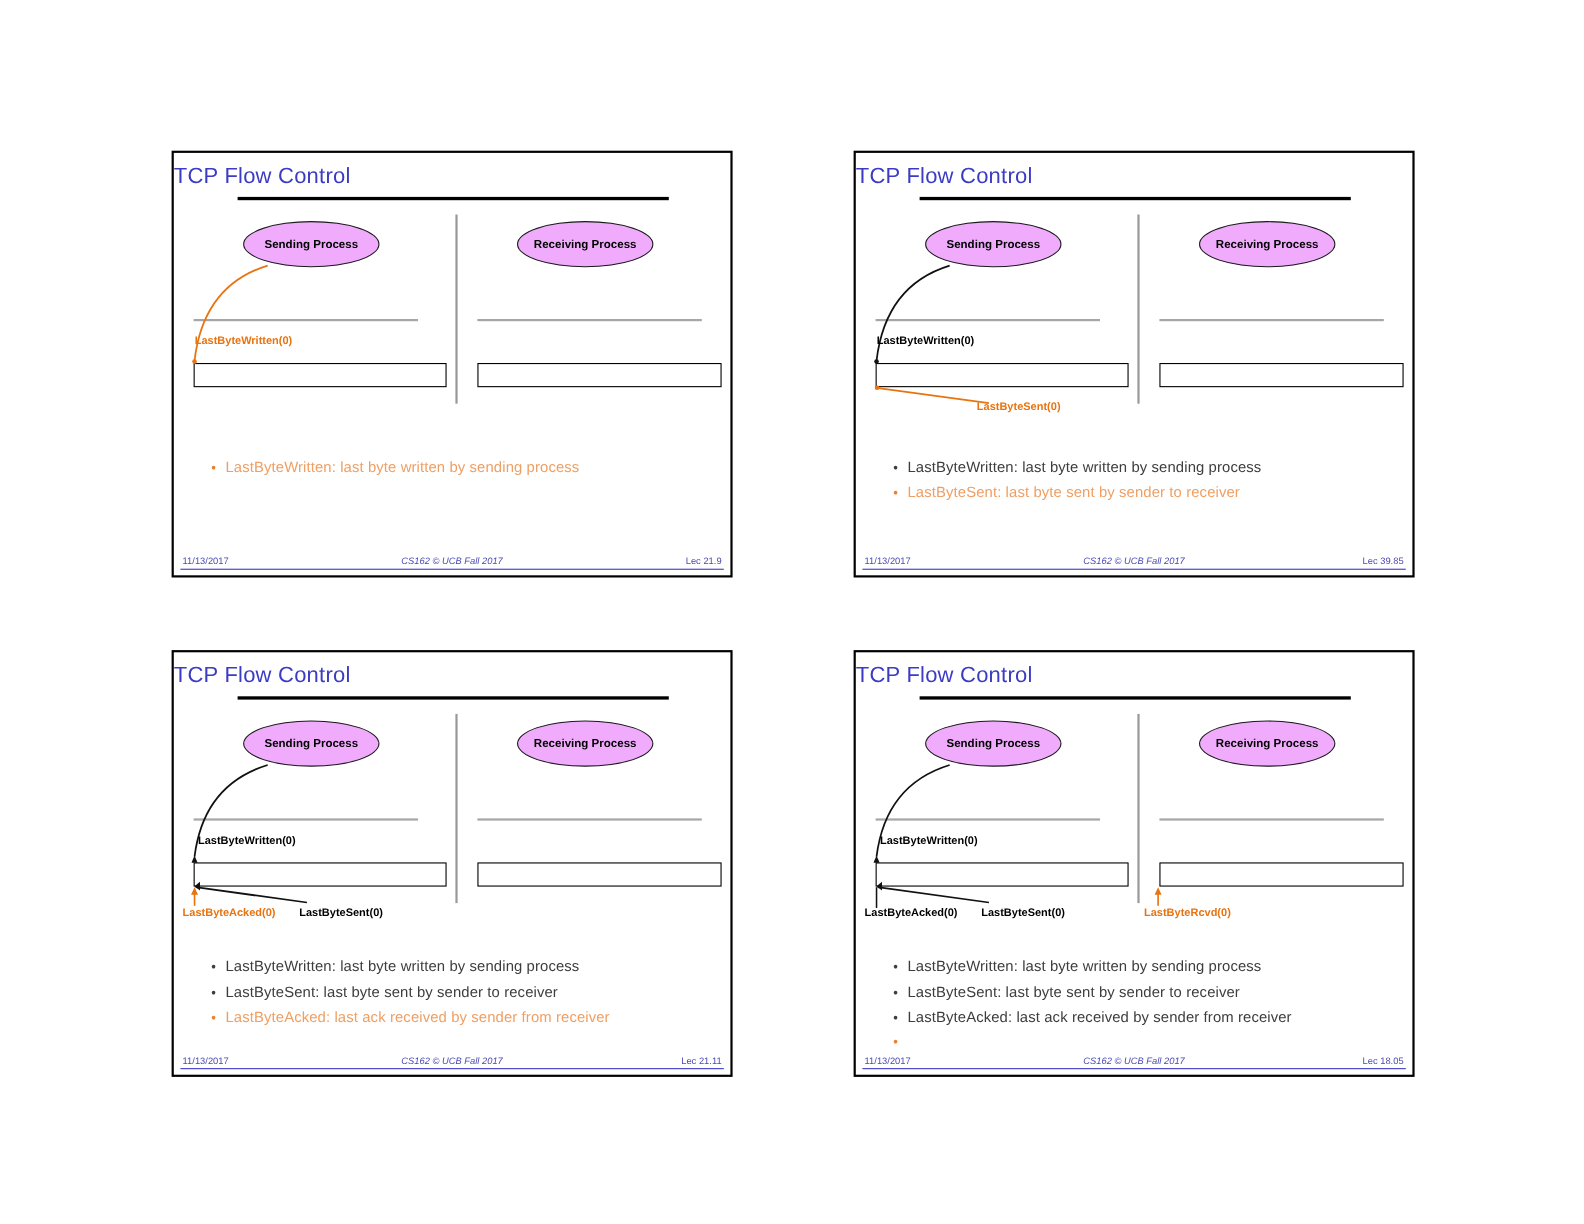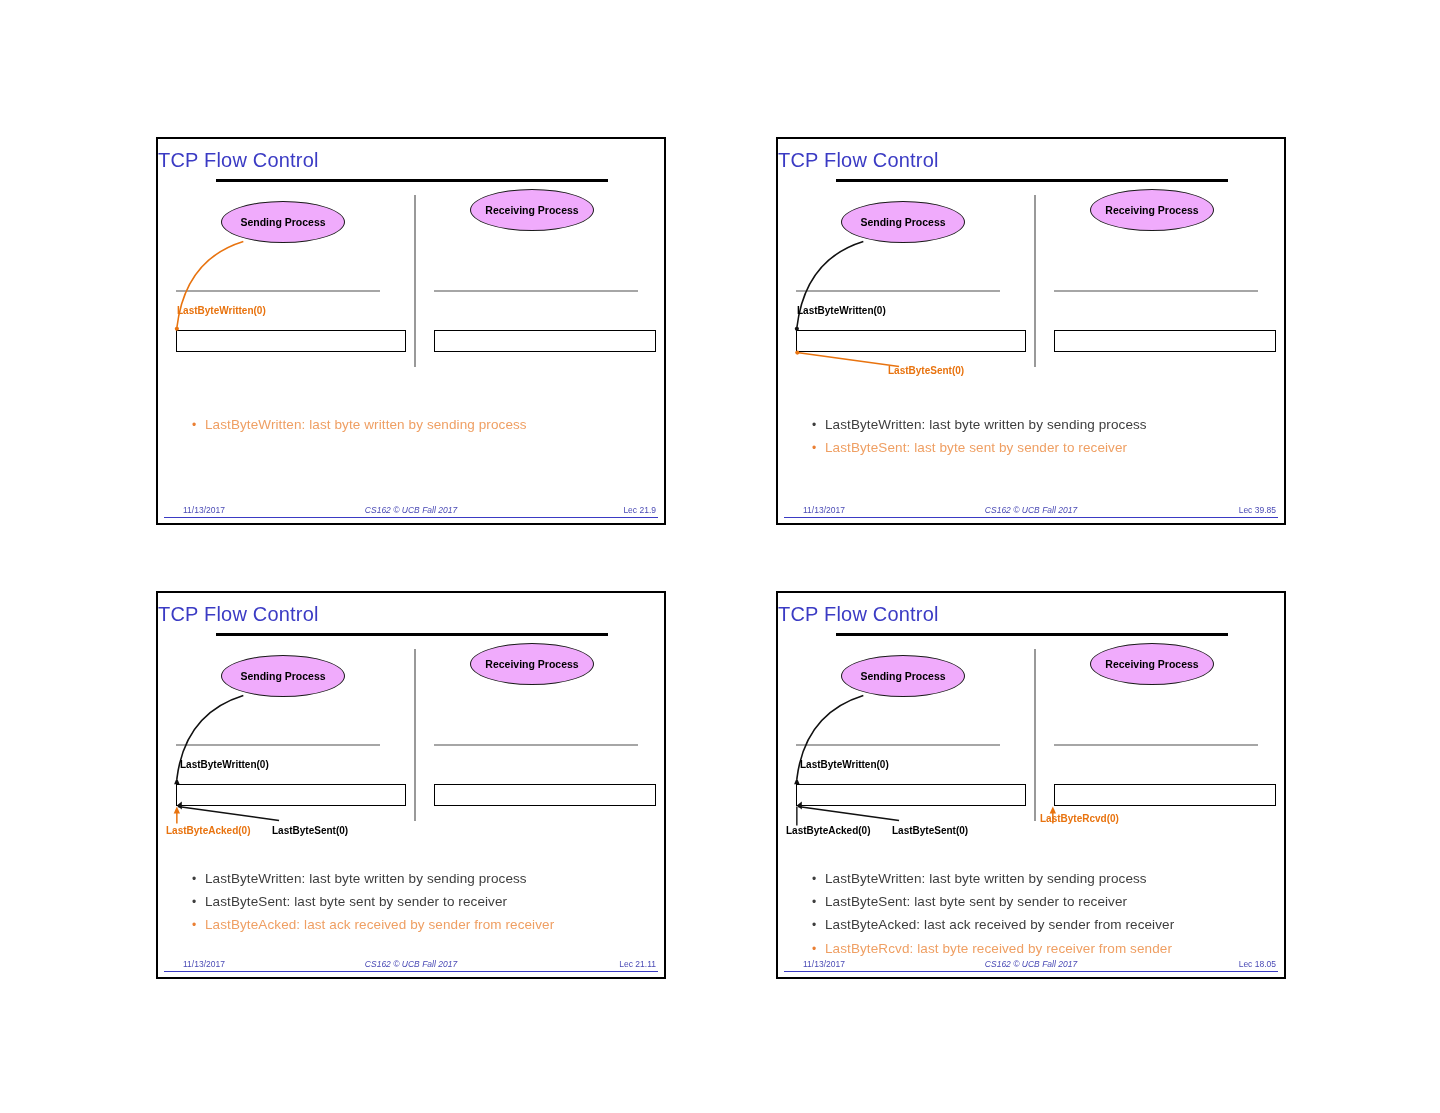--- a/index.html
+++ b/index.html
@@ -53,21 +53,21 @@
     width:124px;height:42px;
     border:1.6px solid #1a1a1a;
     border-radius:50%;
     box-sizing:border-box;
     display:flex;align-items:center;justify-content:center;
     font-size:10.5px;font-weight:bold;color:#000000;
     background:#f0abfc;
     white-space:nowrap;
   }
   .ellipse.send{left:63px;top:14px;}
-  .ellipse.recv{left:312px;top:2px;}
+  .ellipse.recv{left:312px;top:14px;}
 
   .applayer-line{
     position:absolute;height:2px;background:#a6a6a6;
   }
   .applayer-line.left{left:18px;top:103px;width:204px;}
   .applayer-line.right{left:276px;top:103px;width:204px;}
 
   .buffer{
     position:absolute;
     height:22px;
@@ -116,21 +116,21 @@
   }
   .footer-rule{
     position:absolute;left:6px;right:6px;bottom:0;height:1.5px;background:#3b3bc4;
   }
   .footer span{
     position:absolute;bottom:3px;
     font-size:8.5px;color:#4a4ab5;
     font-family:"Liberation Sans", sans-serif;
     white-space:nowrap;
   }
-  .footer .f-date{left:25px;}
+  .footer .f-date{left:8px;}
   .footer .f-course{left:0;right:0;text-align:center;font-style:italic;}
   .footer .f-lec{right:8px;}
 
   
   .page-label{
     position:absolute;left:0;right:0;top:1028px;
     text-align:center;
     font-size:25px;color:#111111;
     font-family:"Liberation Sans", sans-serif;
   }
@@ -300,39 +300,38 @@
         <path d="M 20 166 L 122 180" fill="none" stroke="#111111" stroke-width="1.6"></path>
         <path d="M 19 165 L 24 161 L 24 169 Z" fill="#111111"></path>
         <path d="M 19 185 L 19 166" stroke="#111111" stroke-width="1.4" fill="none"></path>
         <path d="M 277 183 L 277 172" stroke="#e8730f" stroke-width="1.5" fill="none"></path>
         <path d="M 277 166 L 273.8 173 L 280.2 173 Z" fill="#e8730f"></path>
       </svg>
 
       <div class="anno black" style="left:22px;top:118px;">LastByteWritten(0)</div>
       <div class="anno black" style="left:8px;top:184px;">LastByteAcked(0)</div>
       <div class="anno black" style="left:114px;top:184px;">LastByteSent(0)</div>
-      <div class="anno orange" style="left:262px;top:172px;">LastByteRcvd(0)</div>
+      <div class="anno orange" style="left:262px;top:184px;">LastByteRcvd(0)</div>
     </div>
 
     <div class="bullets">
       <div class="bullet normal">
         <span class="dot">•</span>
         <span>LastByteWritten: last byte written by sending process</span>
       </div>
       <div class="bullet normal">
         <span class="dot">•</span>
         <span>LastByteSent: last byte sent by sender to receiver</span>
       </div>
       <div class="bullet normal">
         <span class="dot">•</span>
         <span>LastByteAcked: last ack received by sender from receiver</span>
       </div>
       <div class="bullet hl">
         <span class="dot">•</span>
-        <span>LastByteRcvd: last byte received by receiver from sender</span>
       </div>
     </div>
 
     <div class="footer">
       <div class="footer-rule"></div>
       <span class="f-date">11/13/2017</span>
       <span class="f-course">CS162 © UCB Fall 2017</span>
       <span class="f-lec">Lec 18.05</span>
     </div>
   </div>

